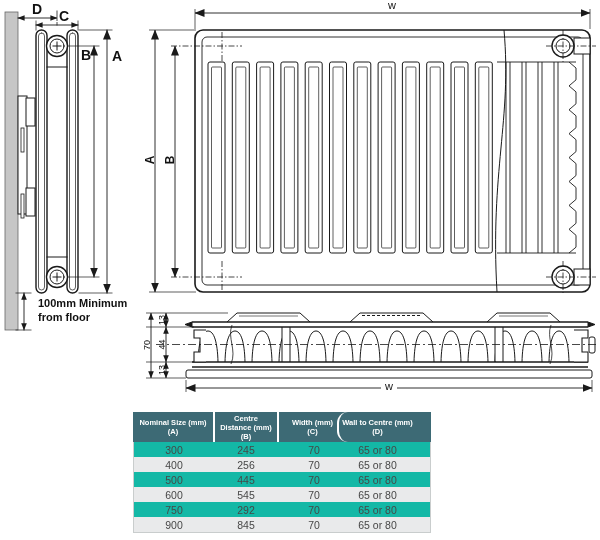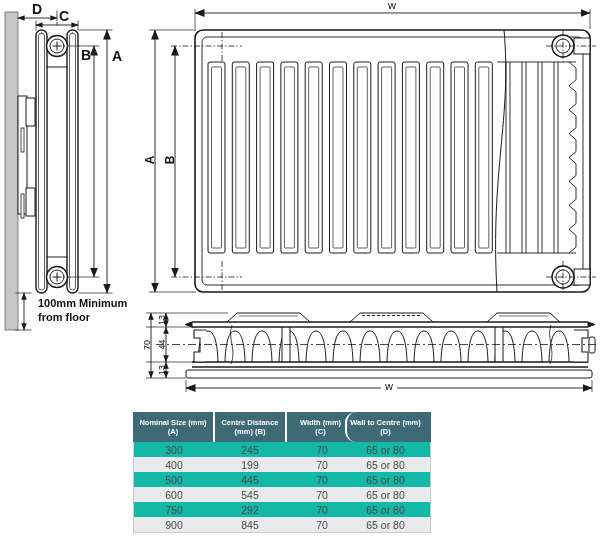--- a/index.html
+++ b/index.html
@@ -23,21 +23,21 @@
     box-sizing:border-box;border-left:2px solid #fff;padding:0 3px;
   }
   .th:first-child{border-left:none;}
   .tbody{border:1px solid var(--border,#c9cdcd);border-top:none;box-sizing:border-box;}
   .trow{display:flex;height:15px;background:#14b8a6;}
   .trow:nth-child(even){background:var(--row-alt-bg,#e9eaeb);}
   .td{
     font-size:10.5px;color:#474747;display:flex;align-items:center;justify-content:center;
     box-sizing:border-box;
   }
-  .c0{width:80px;}.c1{width:72px;}.c2{width:60px;padding-left:12px;}.c3{width:79px;border-radius:11px;}
+  .c0{width:80px;}.c1{width:64px;}.c2{width:60px;padding-left:12px;}.c3{width:79px;border-radius:11px;}
 </style>
 </head>
 <body>
 
 <svg width="600" height="405" viewBox="0 0 600 405">
   <defs>
     <marker id="ma" viewBox="0 0 10 8" refX="9.5" refY="4" markerWidth="10" markerHeight="8" orient="auto-start-reverse" markerUnits="userSpaceOnUse">
       <path d="M0,0 L10,4 L0,8 Z" fill="#1a1a1a"></path>
     </marker>
     <marker id="ms" viewBox="0 0 10 8" refX="9.5" refY="4" markerWidth="7" markerHeight="6" orient="auto-start-reverse" markerUnits="userSpaceOnUse">
@@ -283,21 +283,21 @@
   </div>
   <div class="tbody">
     <div class="trow">
       <div class="td c0">300</div>
       <div class="td c1">245</div>
       <div class="td c2">70</div>
       <div class="td c3">65 or 80</div>
     </div>
     <div class="trow">
       <div class="td c0">400</div>
-      <div class="td c1">199</div>
+      <div class="td c1">256</div>
       <div class="td c2">70</div>
       <div class="td c3">65 or 80</div>
     </div>
     <div class="trow">
       <div class="td c0">500</div>
       <div class="td c1">445</div>
       <div class="td c2">70</div>
       <div class="td c3">65 or 80</div>
     </div>
     <div class="trow">

